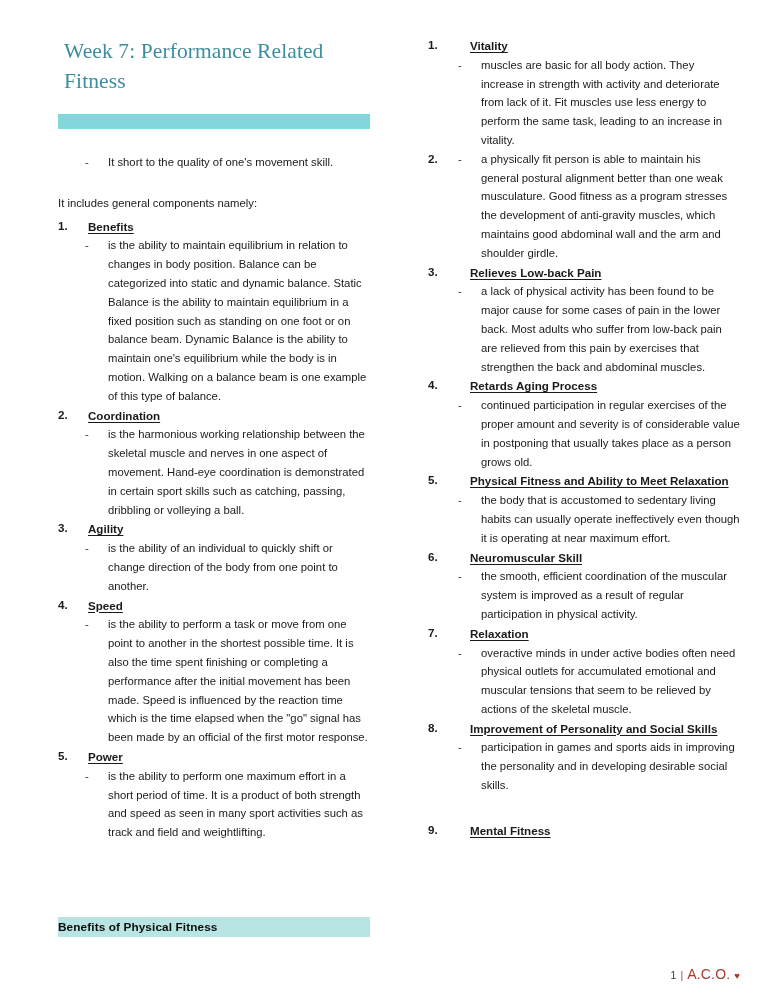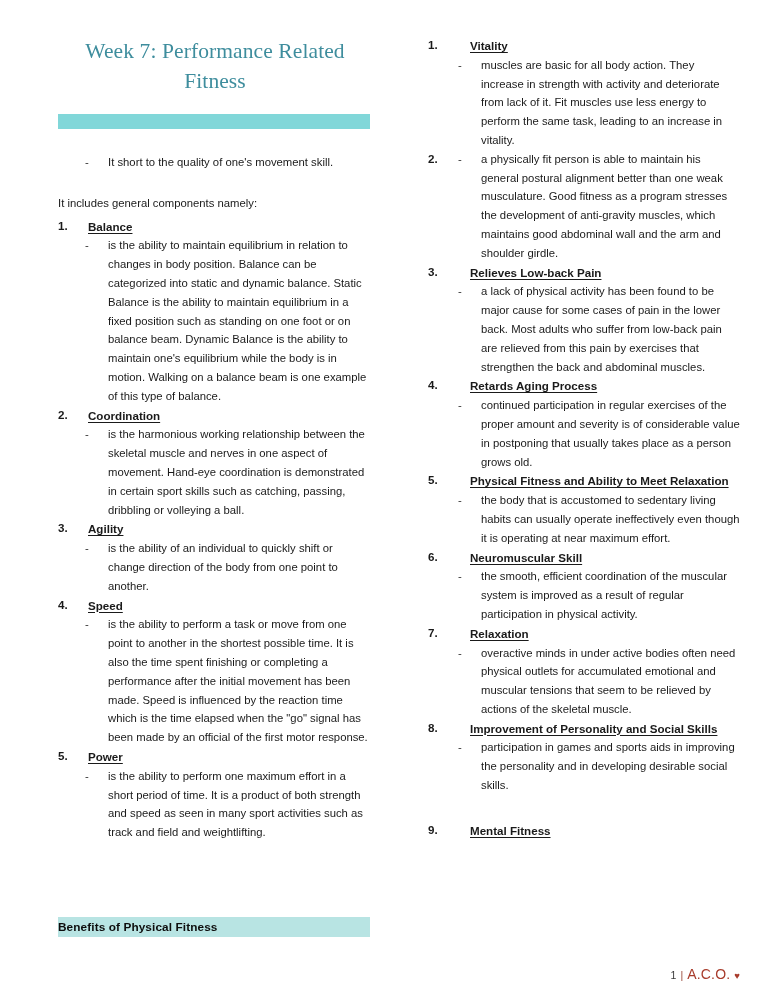--- a/index.html
+++ b/index.html
@@ -30,21 +30,20 @@
     top: 36px;
     width: 312px;
   }
 
   
   .doc-title {
     font-family: "Liberation Serif", serif;
     font-size: 21.5px;
     line-height: 30px;
     color: #3e8d9d;
-    text-align: center;
     font-weight: normal;
     margin: 0 0 0 0;
     padding: 0 6px;
     letter-spacing: 0.1px;
   }
 
   .title-rule {
     margin-top: 18px;
     height: 15px;
     background: #81d7d9;
@@ -171,21 +170,21 @@
     <div class="intro-dash">
       <span class="dash">-</span>
       <span>It short to the quality of one's movement skill.</span>
     </div>
 
     <div class="plain">It includes general components namely:</div>
 
     <div class="num-item" style="margin-top:4px;">
       <span class="num">1.</span>
       <div class="head-wrap">
-        <span>Balance</span>
+        <span>Benefits</span>
       </div>
       <div class="dash-row body">
         <span class="dash">-</span>
         <span>is the ability to maintain equilibrium in relation to changes in body position. Balance can be categorized into static and dynamic balance. Static Balance is the ability to maintain equilibrium in a fixed position such as standing on one foot or on balance beam. Dynamic Balance is the ability to maintain one's equilibrium while the body is in motion. Walking on a balance beam is one example of this type of balance.</span>
       </div>
     </div>
 
     <div class="num-item">
       <span class="num">2.</span>
       <div class="head-wrap">

